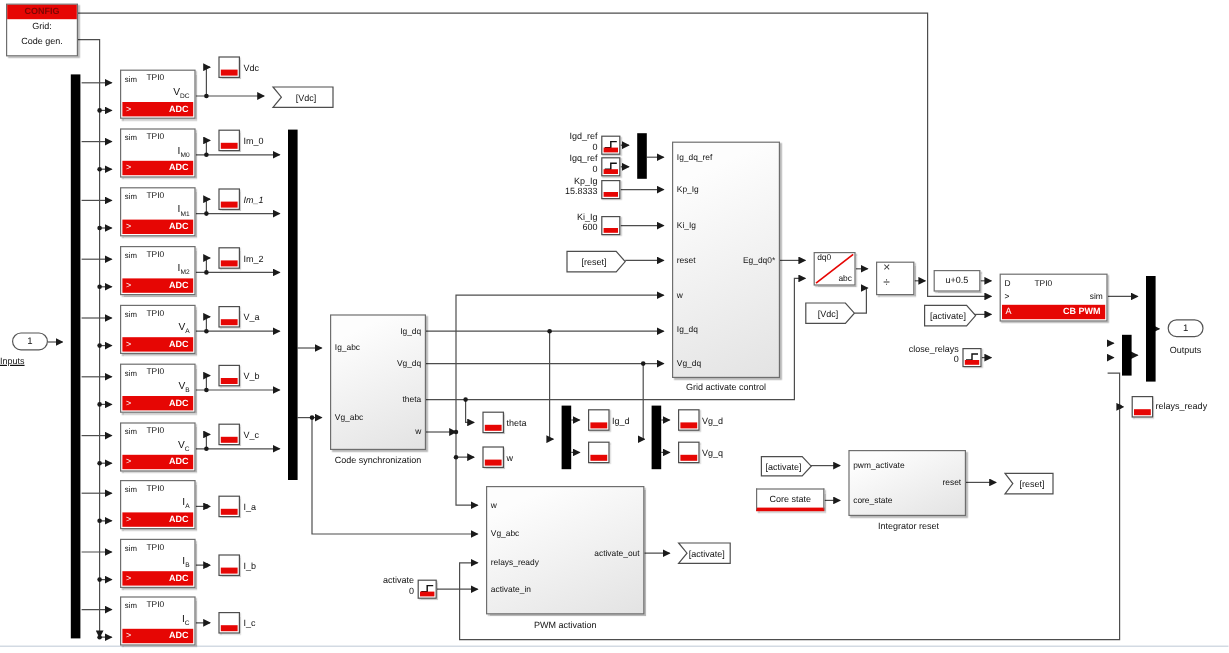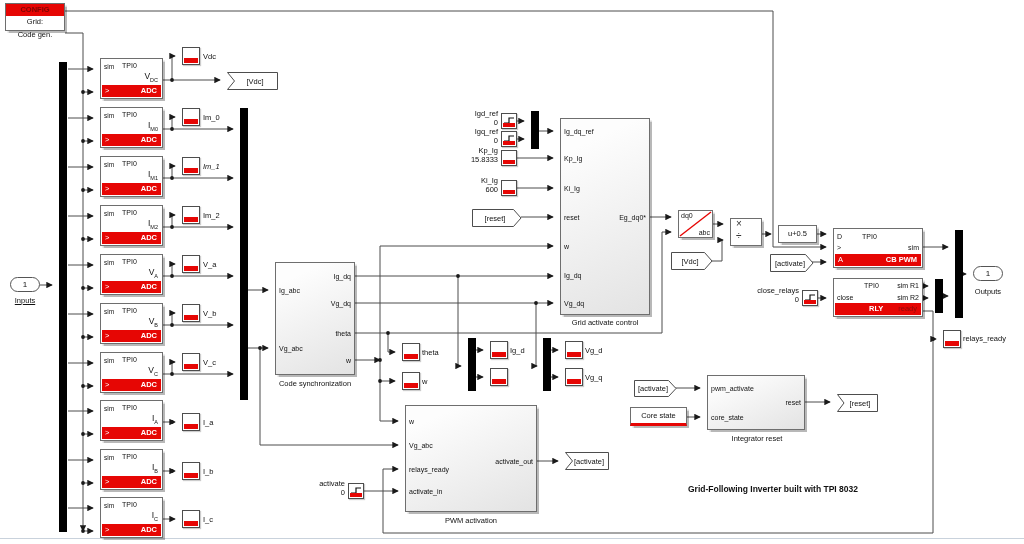--- a/index.html
+++ b/index.html
@@ -158,28 +158,28 @@
       <circle cx="83" cy="531" r="1.9" fill="#1a1a1a"></circle>
       <rect x="59" y="62" width="8" height="470" fill="#000"></rect>
       <rect x="240" y="108" width="8" height="292" fill="#000"></rect>
       <rect x="531" y="111" width="8" height="38" fill="#000"></rect>
       <rect x="468" y="338" width="8" height="53" fill="#000"></rect>
       <rect x="543" y="338" width="8" height="53" fill="#000"></rect>
       <rect x="935" y="279" width="8" height="34" fill="#000"></rect>
       <rect x="955" y="230" width="8" height="88" fill="#000"></rect>
     </svg>
 
-  <div class="blk" style="left:5px;top:3px;width:60px;height:28px;padding-left:20px;">
+  <div class="blk" style="left:5px;top:3px;width:60px;height:44px;padding-left:20px;">
     <div style="position:absolute;left:0;right:0;top:0;height:12px;background:var(--red);color:#7e0603;font-size:7.5px;font-weight:bold;text-align:center;line-height:12px;">CONFIG</div>
     <div style="position:absolute;left:0;right:0;top:13px;font-size:7.5px;text-align:center;">Grid:</div>
     <div style="position:absolute;left:0;right:0;top:26px;font-size:7.5px;text-align:center;">Code gen.</div>
   </div>
 
   <div class="port" style="left:10px;top:277px;">1</div>
-  <div class="plabel" style="left:0px;top:296px;width:50px;text-align:center;text-decoration:underline;">Inputs</div>
+  <div class="plabel" style="left:0px;top:296px;width:50px;text-align:left;text-decoration:underline;">Inputs</div>
 
   <svg class="tag" style="left:227px;top:72px;" width="52" height="19">
     <path d="M0.5,0.5 L50.5,0.5 L50.5,17.5 L0.5,17.5 L7.5,9 Z"></path>
     <text x="28" y="11.8" text-anchor="middle">[Vdc]</text>
   </svg>
 
   <div class="blk subsys" style="left:275px;top:262px;width:80px;height:113px;">
     <span class="pl" style="left:3px;top:23px;">Ig_abc</span>
     <span class="pl" style="left:3px;top:81px;">Vg_abc</span>
     <span class="pl" style="right:3px;top:9px;">Ig_dq</span>
@@ -306,30 +306,20 @@
     <div>close_relays</div>
       <div>0</div>
   </div>
   <div class="stepblk" style="left:802px;top:290px;">
     <svg width="14" height="10" style="position:absolute;left:0;top:1px;">
         <polyline points="2,8 7,8 7,3 12,3" fill="none" stroke="#111" stroke-width="1.2"></polyline>
       </svg>
       <i></i>
   </div>
 
-  <div class="blk" style="left:833px;top:278px;width:90px;height:39px;">
-    <span class="pl" style="left:30px;top:2px;">TPI0</span>
-    <span class="pl" style="right:3px;top:2px;">sim R1</span>
-    <span class="pl" style="left:3px;top:14px;">close</span>
-    <span class="pl" style="right:3px;top:14px;">sim R2</span>
-    <div class="redbar">
-      <span style="position:absolute;left:34px;font-weight:bold;">RLY</span>
-      <span class="r" style="color:#8f0b0b;">ready</span>
-    </div>
-  </div>
 
   <div class="port" style="left:973px;top:266px;">1</div>
   <div class="plabel" style="left:963px;top:287px;width:50px;text-align:center;">Outputs</div>
 
   <div class="probe" style="left:943px;top:330px;">
       <i></i>
     </div>
   <span class="plabel" style="left:963px;top:334px;">relays_ready</span>
 
   <div class="blk subsys" style="left:405px;top:405px;width:132px;height:107px;">
@@ -368,21 +358,20 @@
     <span class="pl" style="right:3px;top:22px;">reset</span>
   </div>
   <div class="title" style="left:697px;top:434px;width:120px;">Integrator reset</div>
 
   <svg class="tag" style="left:837px;top:394px;" width="43" height="19">
     <path d="M0.5,0.5 L40.5,0.5 L40.5,17.5 L0.5,17.5 L7,9 Z"></path>
     <text x="23" y="11.8" text-anchor="middle">[reset]</text>
   </svg>
 
   <div class="ann" style="left:558px;top:484px;width:430px;">
-    <div style="font-size:8.5px;font-weight:bold;line-height:11px;">Grid-Following Inverter built with TPI 8032</div>
   </div>
 
   <div style="position:absolute;left:0;right:0;top:538px;height:1px;background:#c9d2dc;"></div>
 <div class="adc" style="left: 100px; top: 58px;">
       <span class="sim">sim</span>
       <span class="chip">TPI0</span>
       <span class="main">V<sub>DC</sub></span>
       <div class="redbar">
         <span class="l">&gt;</span>
         <span class="r" style="font-weight:bold;">ADC</span>

